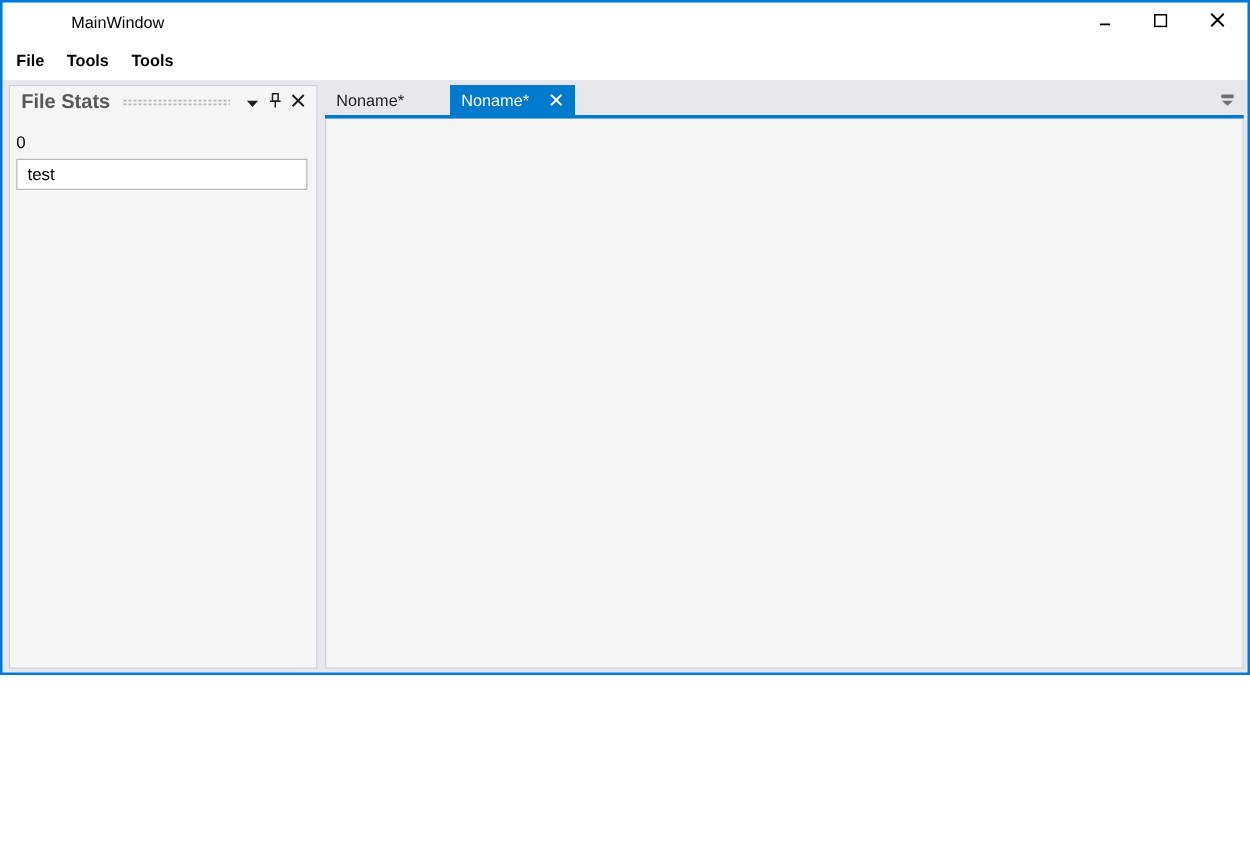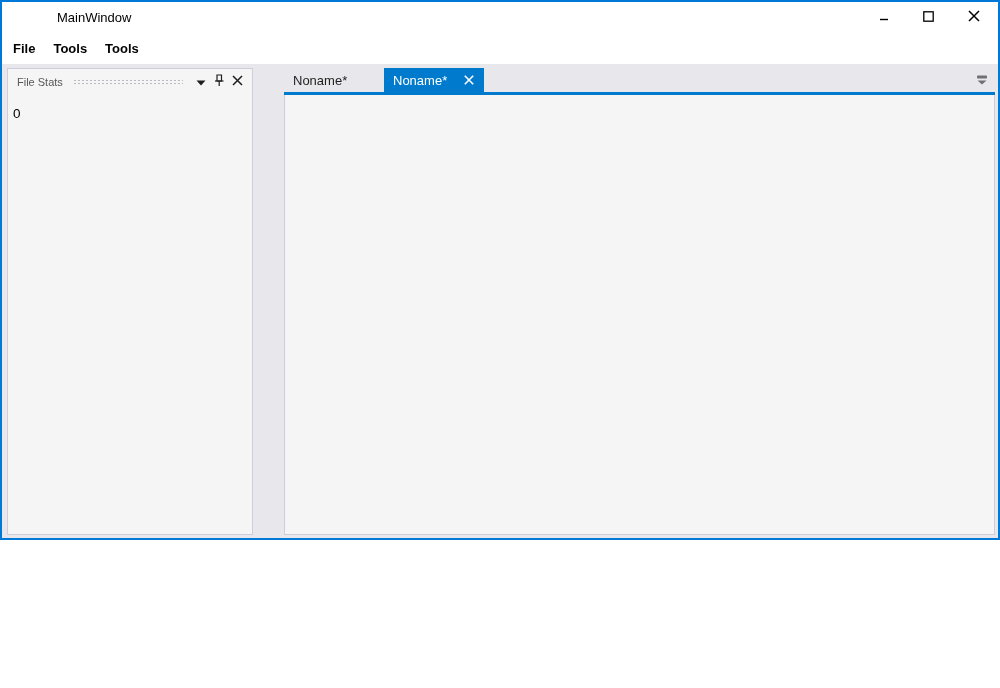--- a/index.html
+++ b/index.html
@@ -59,21 +59,21 @@
     border: 1px solid #cccedb;
     background: #f5f5f5;
     display: flex; flex-direction: column;
   }
   .pane-header {
     flex: 0 0 25px;
     display: flex; align-items: center;
     padding: 0 7px 0 9px;
     background: #f5f5f5;
   }
-  .pane-title { color: #58585a; font-size: 11px; white-space: nowrap; }
+  .pane-title { color: #58585a; font-size: 16px; white-space: nowrap; font-weight: bold; }
   .pane-grip {
     flex: 1; height: 6px; margin: 1px 8px 0 10px;
     background-image: radial-gradient(circle, #b9b9c0 0.9px, transparent 1px);
     background-size: 4px 3px;
     background-position: 0 0;
   }
   .pane-btn {
     width: 16px; height: 16px;
     display: flex; align-items: center; justify-content: center;
     background: transparent; border: none; margin-left: 2px;
@@ -87,21 +87,21 @@
     border: 1px solid #b5b7bd;
     background: #fff;
     padding: 2px 8px;
     font-family: "Liberation Sans", "DejaVu Sans", sans-serif;
     font-size: 13.5px; color: #000;
     outline: none;
   }
   
   .splitter { flex: 0 0 6px; background: transparent; }
   
-  .doc-pane { flex: 1; display: flex; flex-direction: column; min-width: 0; margin-left: 25px; }
+  .doc-pane { flex: 1; display: flex; flex-direction: column; min-width: 0; }
   .tab-strip {
     flex: 0 0 24px;
     display: flex; align-items: stretch;
     position: relative;
   }
   .doc-tab {
     width: 100px;
     display: flex; align-items: center;
     padding: 0 8px 0 9px;
     font-size: 13px;
@@ -195,20 +195,21 @@
         <button class="pane-btn">
           <span>
             <svg width="11" height="11" viewBox="0 0 11 11">
                 <path d="M1 1 L10 10 M10 1 L1 10" stroke="#1e1e1e" stroke-width="1.5" fill="none"></path>
               </svg>
           </span>
         </button>
       </div>
       <div class="pane-body">
         <div class="stat-line">0</div>
+        <input class="stat-input" type="text" value="test" style="">
       </div>
     </div>
 
     <div class="splitter"></div>
 
     <div class="doc-pane">
       <div class="tab-strip">
         <button class="doc-tab inactive">
           <span class="tab-label">Noname*</span>
         </button>

